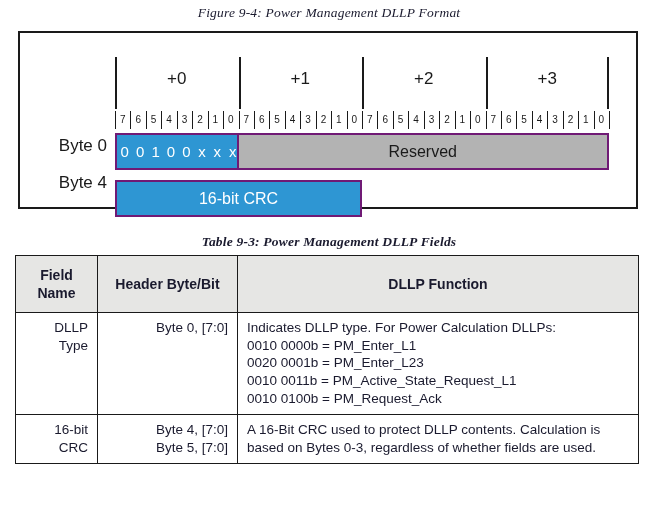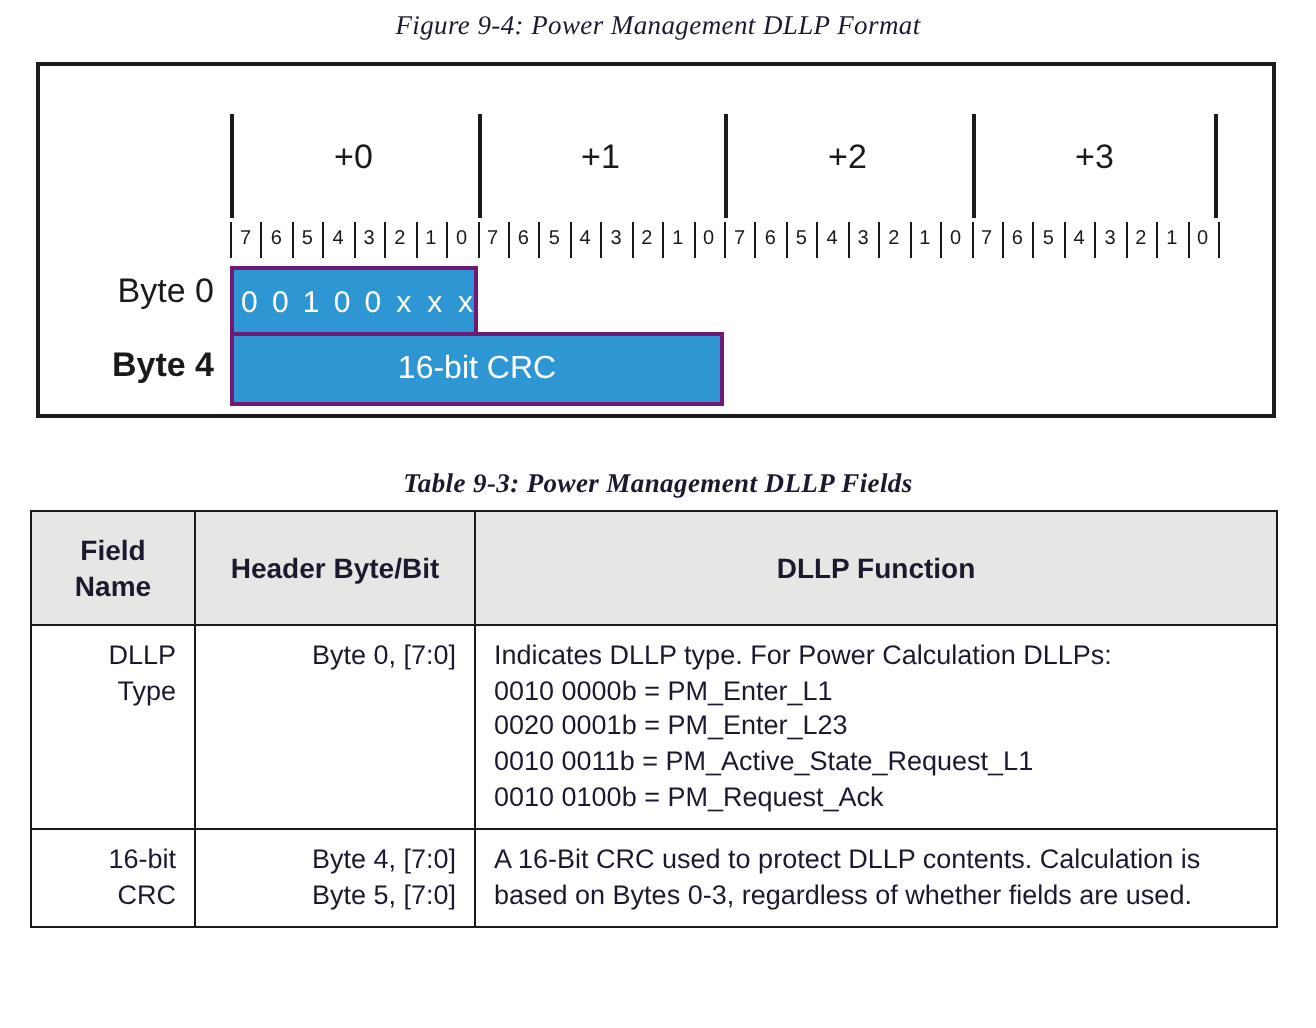--- a/index.html
+++ b/index.html
@@ -174,21 +174,21 @@
 </style>
 </head>
 <body>
 
 <div class="caption" id="fig-caption">Figure 9-4: Power Management DLLP Format</div>
 
 <div id="figure-box">
 
   <div id="byte-labels">
     <div class="byte-label" style="top:103px;">Byte 0</div>
-    <div class="byte-label" style="top:140px;font-weight:bold;">Byte 4</div>
+    <div class="byte-label" style="top:140px;">Byte 4</div>
   </div>
 
   <div id="ruler">
 
     <div class="byte-tick" style="left:0px;"></div>
     <div class="byte-tick" style="left:123.5px;"></div>
     <div class="byte-tick" style="left:247px;"></div>
     <div class="byte-tick" style="left:370.5px;"></div>
     <div class="byte-tick" style="left:492px;"></div>
 
@@ -228,23 +228,24 @@
         <div class="bit-cell" style="left: 416.812px; width: 15.4375px;">4</div>
         <div class="bit-cell" style="left: 432.25px; width: 15.4375px;">3</div>
         <div class="bit-cell" style="left: 447.688px; width: 15.4375px;">2</div>
         <div class="bit-cell" style="left: 463.125px; width: 15.4375px;">1</div>
         <div class="bit-cell last-tick" style="left: 478.562px; width: 15.4375px;">0</div>
       </div>
   </div>
 
   <div class="row-band" style="top:100px; width:494px;">
     <div class="cell bits" style="left:0px; width:123.5px; background:#2e96d3;"><span class="bitchar">0</span><span class="bitchar">0</span><span class="bitchar">1</span><span class="bitchar">0</span><span class="bitchar">0</span><span class="bitchar">x</span><span class="bitchar">x</span><span class="bitchar">x</span></div>
-  </div>
-
-  <div class="row-band" style="top:133px; width:494px;">
+    <div class="cell gray" style="left:121.5px; width:372.5px; background:#b3b3b3;">Reserved</div>
+  </div>
+
+  <div class="row-band" style="top:147px; width:494px;">
     <div class="cell" style="left:0px; width:247px; background:#2e96d3;">16-bit CRC</div>
   </div>
 
 </div>
 
 <div class="caption" id="tbl-caption">Table 9-3: Power Management DLLP Fields</div>
 
 <table id="fields-table">
   <colgroup>
     <col class="col-field">

